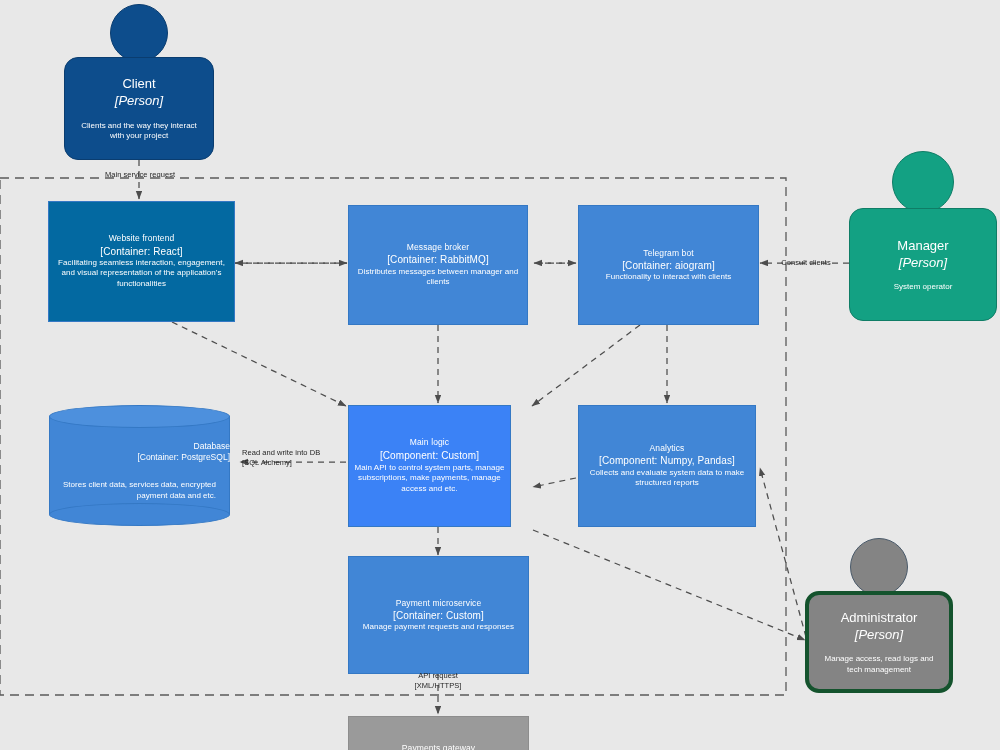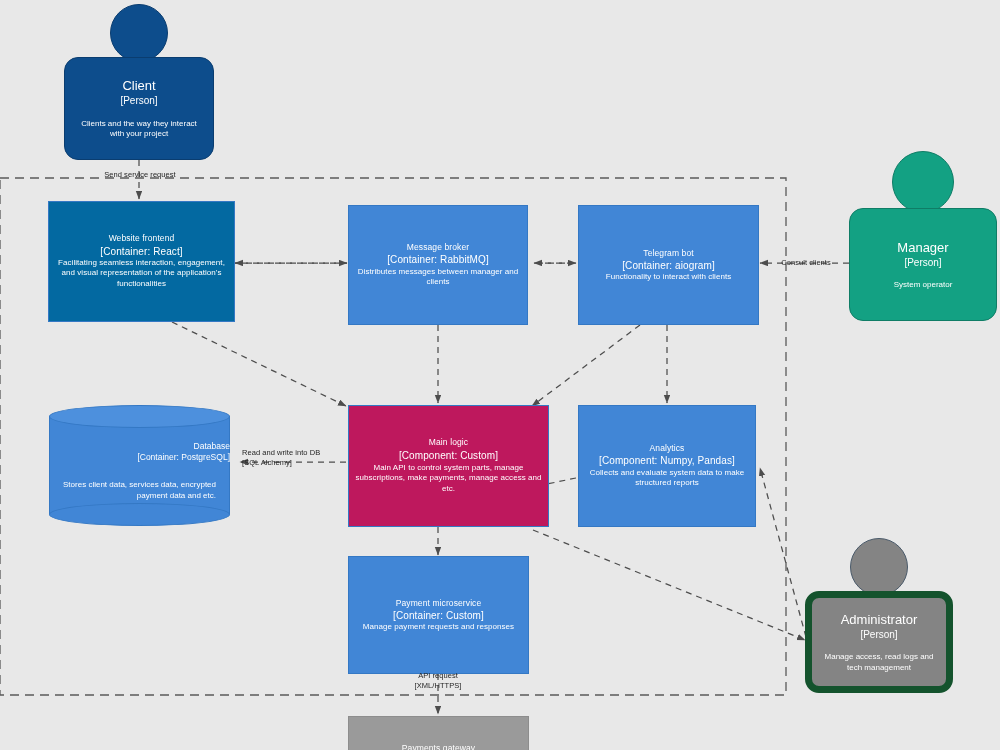--- a/index.html
+++ b/index.html
@@ -67,21 +67,21 @@
     border-radius: 14px;
     color: #fff;
     display: flex;
     flex-direction: column;
     align-items: center;
     justify-content: center;
     text-align: center;
     line-height: 1.32;
   }
   .person .body .title { font-size: 13px; }
-  .person .body .tech { font-size: 10px; }
+  .person .body .tech { font-size: 13px; font-style: italic; }
   .person .body .desc { font-size: 8px; margin-top: 11px; padding: 0 10px; }
 
   
   .box {
     border: 1px solid #3478c4;
   }
   .cylinder {
     position: absolute;
   }
   .cyl-body {
@@ -170,21 +170,21 @@
     <div class="head" style="width:62px; height:62px; background:#13a183; border:1px solid #0f7d66;"></div>
     <div class="body" style="top:57px; width:148px; height:113px; background:#13a183; border:1px solid #0f7d66;">
       <div class="title">Manager</div>
       <div class="tech">[Person]</div>
       <div class="desc">System operator</div>
     </div>
   </div>
 
   <div class="person" style="left:805px; top:538px; width:148px; height:155px;">
     <div class="head" style="width:58px; height:58px; background:#848484; border:1px solid #4a5a6a;"></div>
-    <div class="body" style="top:53px; width:148px; height:102px; background:#848484; border:7px solid #14532d;">
+    <div class="body" style="top:53px; width:148px; height:102px; background:#848484; border:4px solid #14532d;">
       <div class="title">Administrator</div>
       <div class="tech">[Person]</div>
       <div class="desc">Manage access, read logs and tech management</div>
     </div>
   </div>
 
   <div class="node box" style="left:48px; top:201px; width:187px; height:121px; background:#0369a1;">
     <div class="title">Website frontend</div>
     <div class="tech">[Container: React]</div>
     <div class="desc">Facilitating seamless interaction, engagement, and visual representation of the application's functionalities</div>
@@ -206,21 +206,21 @@
     <div class="cyl-body" style="top:11px; height:98px; background:#4186d6; border-left:1px solid #3478c4; border-right:1px solid #3478c4;"></div>
     <div style="position:absolute; left:0; top:0; width:181px; height:23px; border-radius:50%; background:#4d90dd; border:1px solid #3478c4; box-sizing:border-box;"></div>
     <div style="position:absolute; left:0; top:98px; width:181px; height:23px; border-radius:50%; background:#4186d6; border:1px solid #3478c4; box-sizing:border-box;"></div>
     <div class="cyl-text" style="top:36px;">
       <div class="title">Database</div>
       <div class="tech">[Container: PostgreSQL]</div>
       <div class="desc">Stores client data, services data, encrypted payment data and etc.</div>
     </div>
   </div>
 
-  <div class="node box" style="left:348px; top:405px; width:201px; height:122px; background:#be185d;">
+  <div class="node box" style="left:348px; top:405px; width:163px; height:122px; background:#3b82f6;">
     <div class="title">Main logic</div>
     <div class="tech">[Component: Custom]</div>
     <div class="desc" style="margin-top:1px; padding:0 3px;">Main API to control system parts, manage subscriptions, make payments, manage access and etc.</div>
   </div>
 
   <div class="node box" style="left:578px; top:405px; width:178px; height:122px; background:#4186d6;">
     <div class="title">Analytics</div>
     <div class="tech">[Component: Numpy, Pandas]</div>
     <div class="desc">Collects and evaluate system data to make structured reports</div>
   </div>
@@ -228,21 +228,21 @@
   <div class="node box" style="left:348px; top:556px; width:181px; height:118px; background:#4186d6;">
     <div class="title">Payment microservice</div>
     <div class="tech">[Container: Custom]</div>
     <div class="desc">Manage payment requests and responses</div>
   </div>
 
   <div class="node" style="left:348px; top:716px; width:181px; height:60px; background:#9a9a9a; border:1px solid #8d8d8d; justify-content:flex-start; padding-top:26px;">
     <div class="title">Payments gateway</div>
   </div>
 
-  <div class="edge-label" style="left:60px; top:170px; width:160px;">Send service request</div>
+  <div class="edge-label" style="left:60px; top:170px; width:160px;">Main service request</div>
 
   <div class="edge-label" style="left:766px; top:258px; width:80px;">Consult clients</div>
 
   <div class="edge-label" style="left:242px; top:448px; width:100px; text-align:left;">Read and write into DB
 [SQL Alchemy]</div>
 
   <div class="edge-label" style="left:378px; top:671px; width:120px;">API request
 [XML/HTTPS]</div>
 
 </div>

